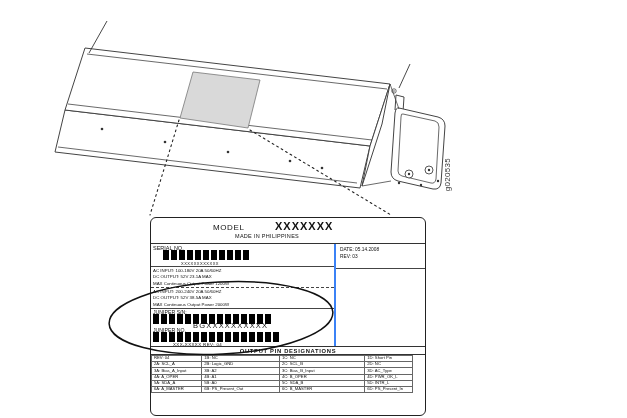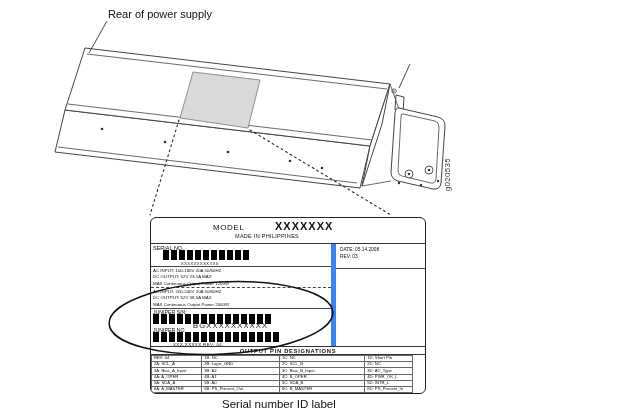--- a/index.html
+++ b/index.html
@@ -5,29 +5,29 @@
   html,body{margin:0;padding:0;background:#fff;}
   .page{position:relative;width:627px;height:418px;background:#fff;overflow:hidden;
         font-family:"Liberation Sans",sans-serif;color:#1a1a1a;}
   .art{position:absolute;left:0;top:0;}
   .callout{position:absolute;font-size:11px;color:#111;white-space:nowrap;}
   .figid{position:absolute;left:431px;top:170px;font-size:8px;color:#333;
          transform:rotate(-90deg);transform-origin:center;letter-spacing:.3px;}
   .caption{position:absolute;left:222px;top:398px;font-size:11.5px;color:#111;}
 
   
-  .idlabel{position:absolute;left:150px;top:217px;width:276px;height:177px;
+  .idlabel{position:absolute;left:150px;top:217px;width:276px;height:199px;
            border:1px solid #222;border-radius:6px;background:#fff;overflow:hidden;
            color:#111;box-sizing:border-box;}
   .lab-header{position:relative;height:25px;border-bottom:1px solid #333;}
   .model-word{position:absolute;left:62px;top:5px;font-size:8px;letter-spacing:.6px;}
   .model-val{position:absolute;left:124px;top:2px;font-size:11px;font-weight:600;letter-spacing:1px;}
   .made-in{position:absolute;left:84px;top:15px;font-size:5.5px;letter-spacing:.3px;}
   .lab-body{display:flex;height:102px;}
-  .lab-left{width:185px;border-right:5px solid #3b82f6;box-sizing:border-box;}
+  .lab-left{width:185px;border-right:2px solid #3b82f6;box-sizing:border-box;}
   .lab-right{flex:1;}
   .serial-row{position:relative;height:23px;border-bottom:1px solid #444;box-sizing:border-box;}
   .serial-cap{position:absolute;left:2px;top:1px;font-size:5.5px;}
   .bc{background:repeating-linear-gradient(90deg,#000 0px,#000 1.6px,#fff 1.6px,#fff 2.4px,
       #000 2.4px,#000 4.7px,#fff 4.7px,#fff 5.4px,#000 5.4px,#000 6.1px,#fff 6.1px,#fff 8px);}
   .bc1{position:absolute;left:12px;top:6px;width:88px;height:10px;}
   .serial-val{position:absolute;left:30px;top:17px;font-size:4px;letter-spacing:.5px;}
   .ac-block{height:21px;box-sizing:border-box;padding:1px 0 0 2px;overflow:hidden;}
   .ac-block div{font-size:4.4px;line-height:6.3px;white-space:nowrap;}
   .ac1{border-bottom:1px dashed #444;}
@@ -102,21 +102,20 @@
 
     <path d="M107,21 L89,53" stroke="#333" stroke-width="0.9" fill="none"></path>
     <path d="M410,64 L399,88" stroke="#333" stroke-width="0.9" fill="none"></path>
 
     <g stroke="#222" stroke-width="1.1" stroke-dasharray="1.8 3.4" stroke-linecap="round" fill="none">
       <path d="M179,120 L150,215"></path>
       <path d="M250,130 L391,215"></path>
     </g>
   </svg>
 
-  <div class="callout" style="left:108px;top:8px;">Rear of power supply</div>
   <div class="figid">g020535</div>
 
   <div class="idlabel">
     <div class="lab-header">
       <span class="model-word">MODEL</span>
       <span class="model-val">XXXXXXX</span>
       <div class="made-in">MADE IN PHILIPPINES</div>
     </div>
     <div class="lab-body">
       <div class="lab-left">
@@ -192,14 +191,13 @@
         <td>6D: PS_Present_In</td>
       </tr>
     </tbody>
       </table>
   </div>
 
   <svg class="ell" width="242" height="86" viewBox="0 0 242 86">
     <ellipse cx="121" cy="43" rx="112" ry="36" fill="none" stroke="#111" stroke-width="1.5" transform="rotate(-3 121 43)"></ellipse>
   </svg>
 
-  <div class="caption">Serial number ID label</div>
 </div>
 
 </body></html>

